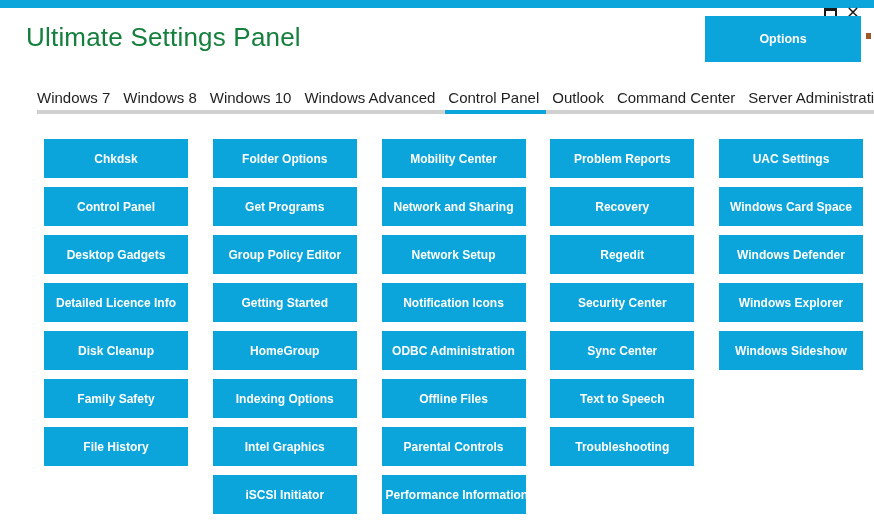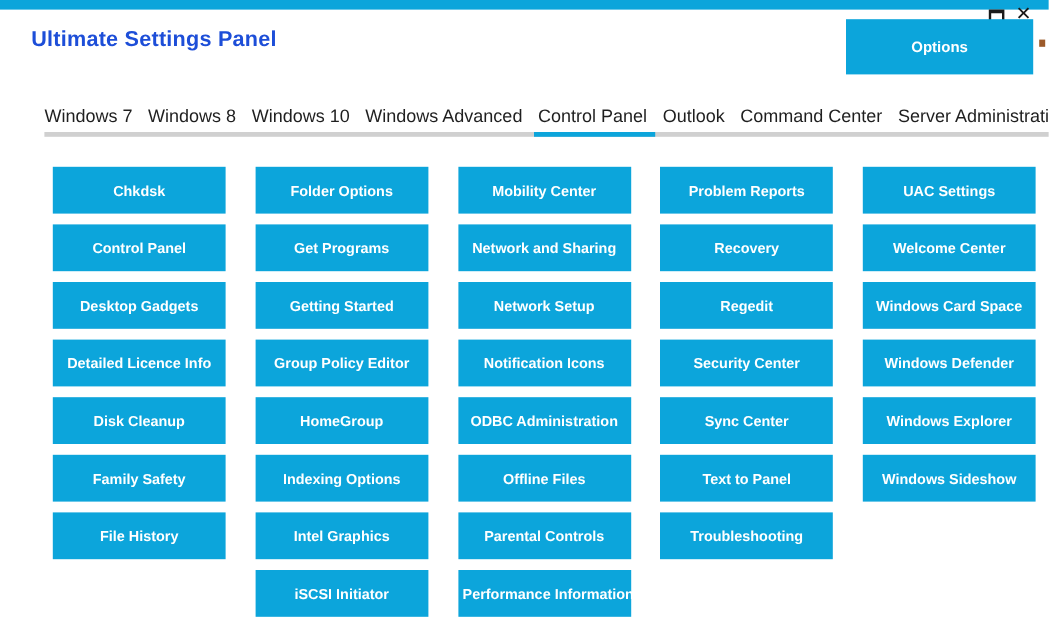--- a/index.html
+++ b/index.html
@@ -8,21 +8,21 @@
 
   :root { --accent: #0CA5DB; --divider: #D0D0D0; }
 
   .top-strip {
     position: absolute; left: 0; top: 0; width: 874px; height: 8px;
     background: var(--accent); z-index: 1;
   }
 
   .app-title {
     position: absolute; left: 26px; top: 22px;
-    font-size: 18px; font-weight: 700; color: #1d4ed8;
+    font-size: 26px; font-weight: 400; color: #15803d;
     letter-spacing: 0.2px; white-space: nowrap;
   }
 
   .maximize-btn {
     position: absolute; left: 824px; top: 8px; width: 13px; height: 11px;
     border: 2px solid #1a1a1a; border-top-width: 3px; background: transparent;
     z-index: 2;
   }
   .close-btn {
     position: absolute; left: 843px; top: 3px; width: 20px; height: 20px;
@@ -103,22 +103,22 @@
     <button class="tile">Control Panel</button>
     <button class="tile">Desktop Gadgets</button>
     <button class="tile">Detailed Licence Info</button>
     <button class="tile">Disk Cleanup</button>
     <button class="tile">Family Safety</button>
     <button class="tile">File History</button>
   </div>
   <div class="tile-col">
     <button class="tile">Folder Options</button>
     <button class="tile">Get Programs</button>
+    <button class="tile">Group Policy Editor</button>
     <button class="tile">Getting Started</button>
-    <button class="tile">Group Policy Editor</button>
     <button class="tile">HomeGroup</button>
     <button class="tile">Indexing Options</button>
     <button class="tile">Intel Graphics</button>
     <button class="tile">iSCSI Initiator</button>
   </div>
   <div class="tile-col">
     <button class="tile">Mobility Center</button>
     <button class="tile">Network and Sharing</button>
     <button class="tile">Network Setup</button>
     <button class="tile">Notification Icons</button>
@@ -126,26 +126,25 @@
     <button class="tile">Offline Files</button>
     <button class="tile">Parental Controls</button>
     <button class="tile">Performance Information</button>
   </div>
   <div class="tile-col">
     <button class="tile">Problem Reports</button>
     <button class="tile">Recovery</button>
     <button class="tile">Regedit</button>
     <button class="tile">Security Center</button>
     <button class="tile">Sync Center</button>
-    <button class="tile">Text to Panel</button>
+    <button class="tile">Text to Speech</button>
     <button class="tile">Troubleshooting</button>
   </div>
   <div class="tile-col">
     <button class="tile">UAC Settings</button>
-    <button class="tile">Welcome Center</button>
     <button class="tile">Windows Card Space</button>
     <button class="tile">Windows Defender</button>
     <button class="tile">Windows Explorer</button>
     <button class="tile">Windows Sideshow</button>
   </div>
 </div>
 
 <div class="edge-artifact"></div>
 
 </body></html>

